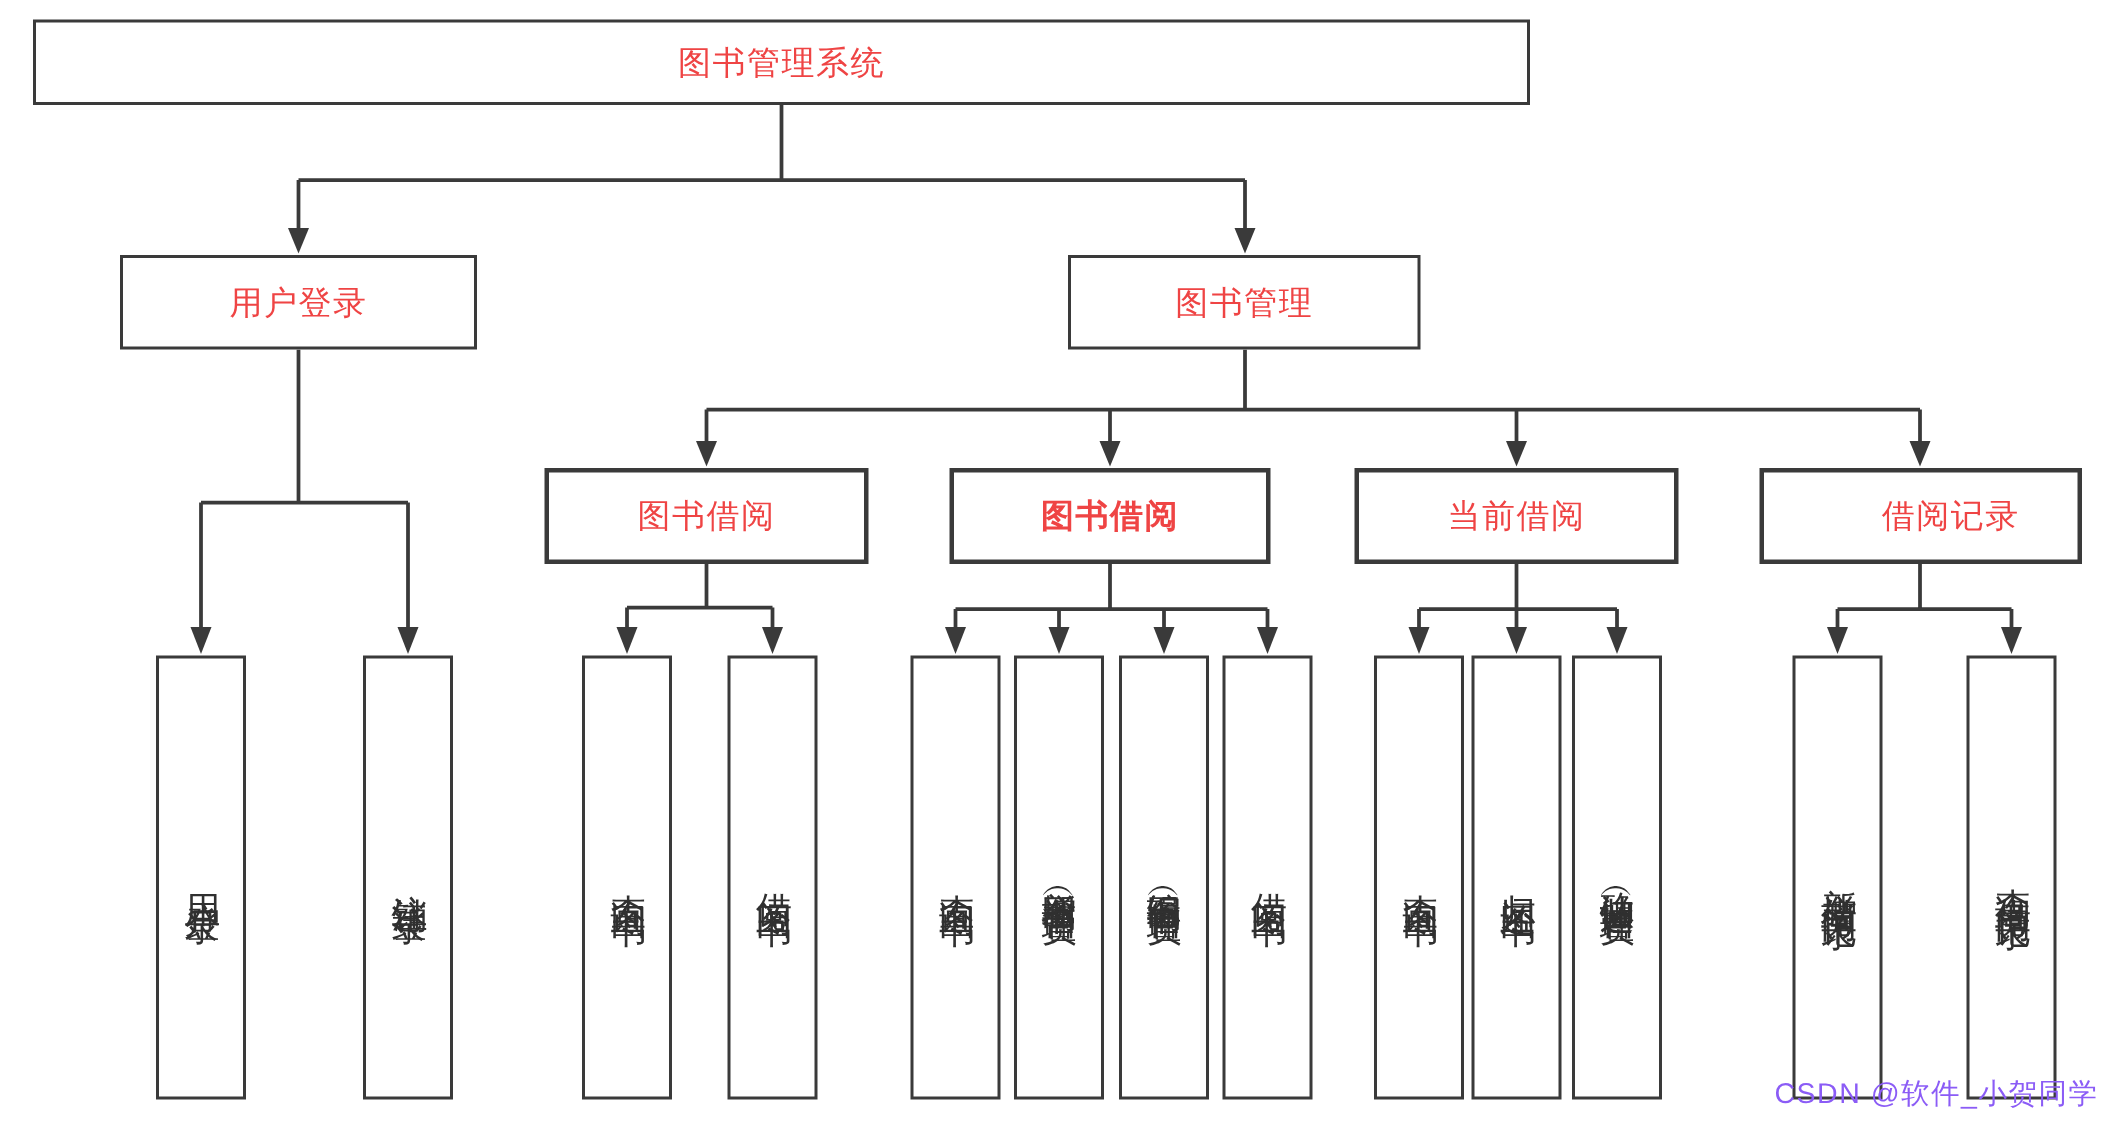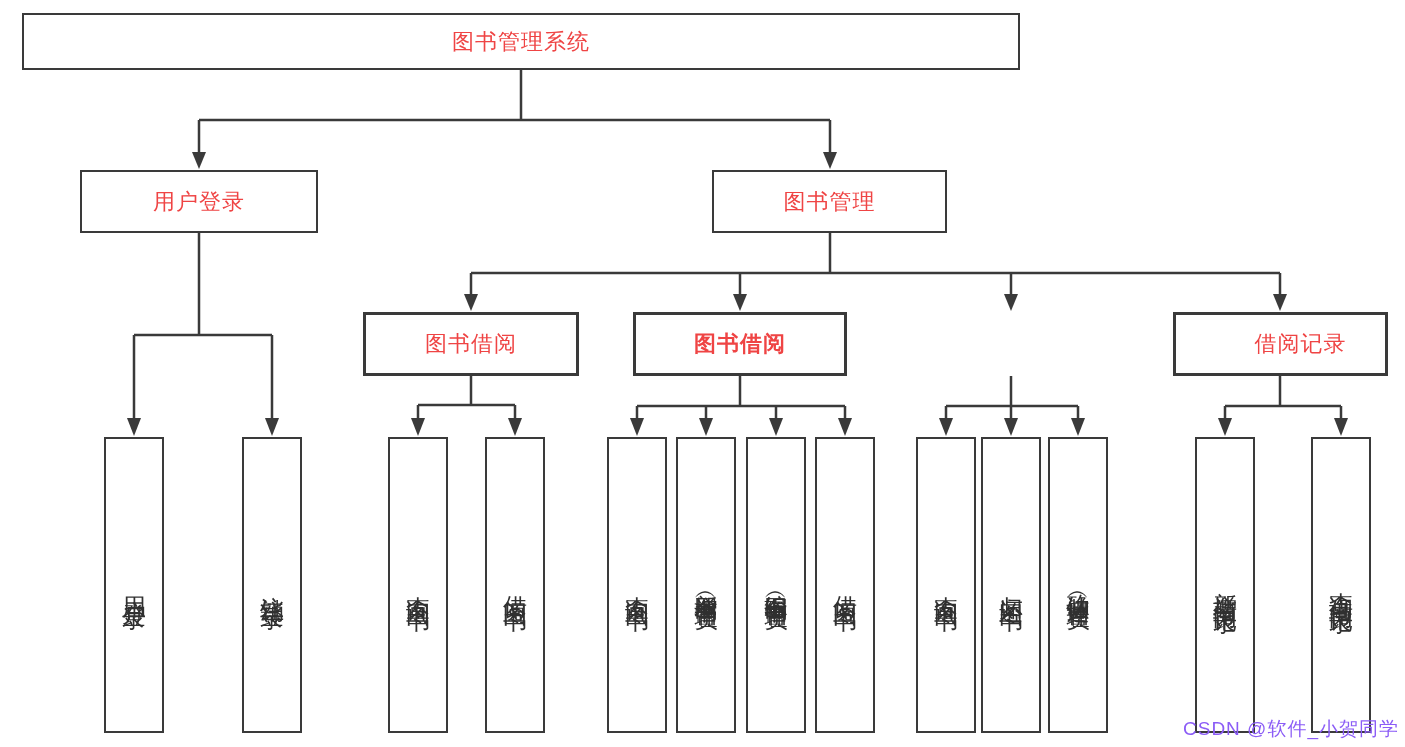--- a/index.html
+++ b/index.html
@@ -116,20 +116,23 @@
   <div class="box" style="left:712px; top:170px; width:235px; height:63px;">
     <span class="hlabel">图书管理</span>
   </div>
 
   <div class="box lvl2" style="left:363px; top:312px; width:216px; height:64px;">
     <span class="hlabel">图书借阅</span>
   </div>
   <div class="box lvl2" style="left:633px; top:312px; width:214px; height:64px;font-weight:bold;">
     <span class="hlabel">图书借阅</span>
   </div>
+  <div class="box lvl2" style="left:903px; top:312px; width:216px; height:64px;">
+    <span class="hlabel">当前借阅</span>
+  </div>
   <div class="box lvl2" style="left:1173px; top:312px; width:215px; height:64px;padding-left:40px;">
     <span class="hlabel">借阅记录</span>
   </div>
 
   <div class="box" style="left:104px; top:437px; width:60px; height:296px;">
     <span class="vtext">用户登录</span>
   </div>
   <div class="box" style="left:242px; top:437px; width:60px; height:296px;">
     <span class="vtext">注销登录</span>
   </div>

